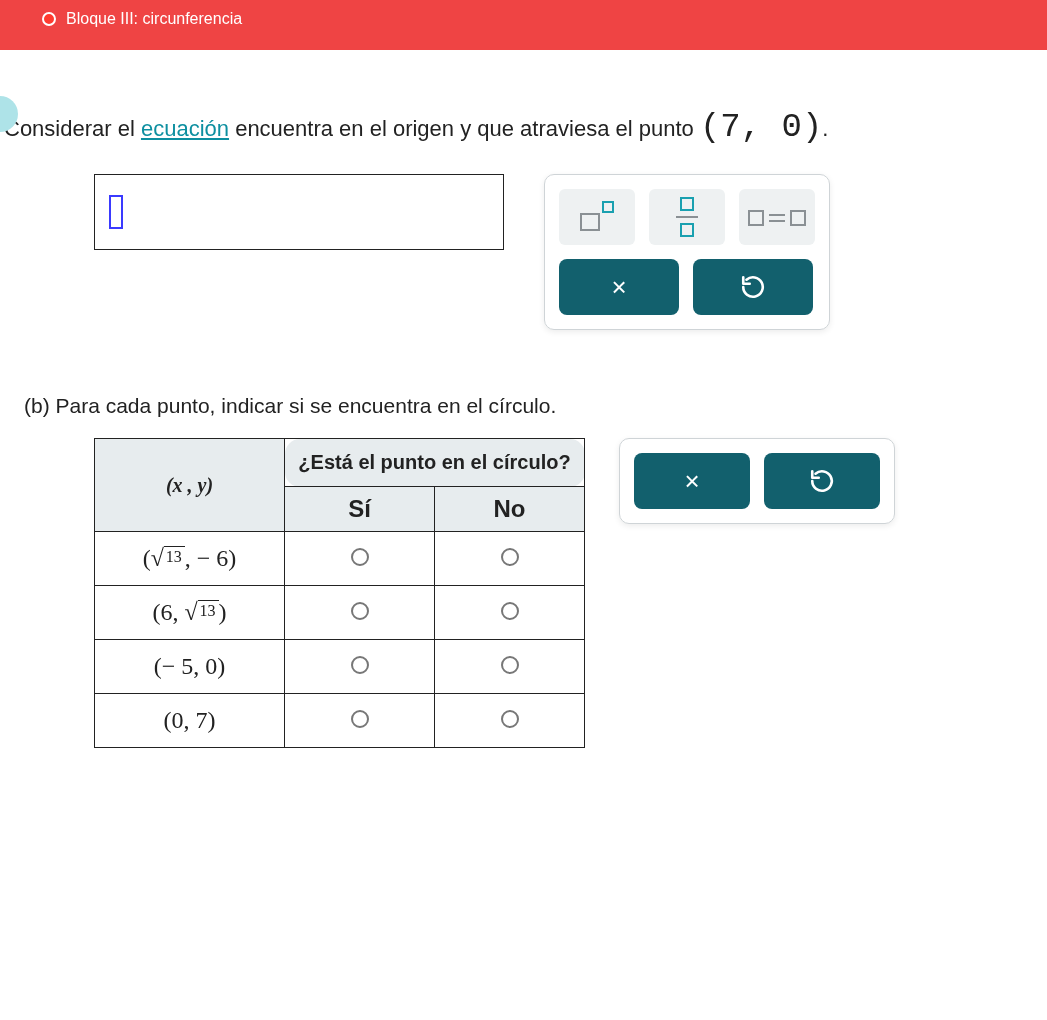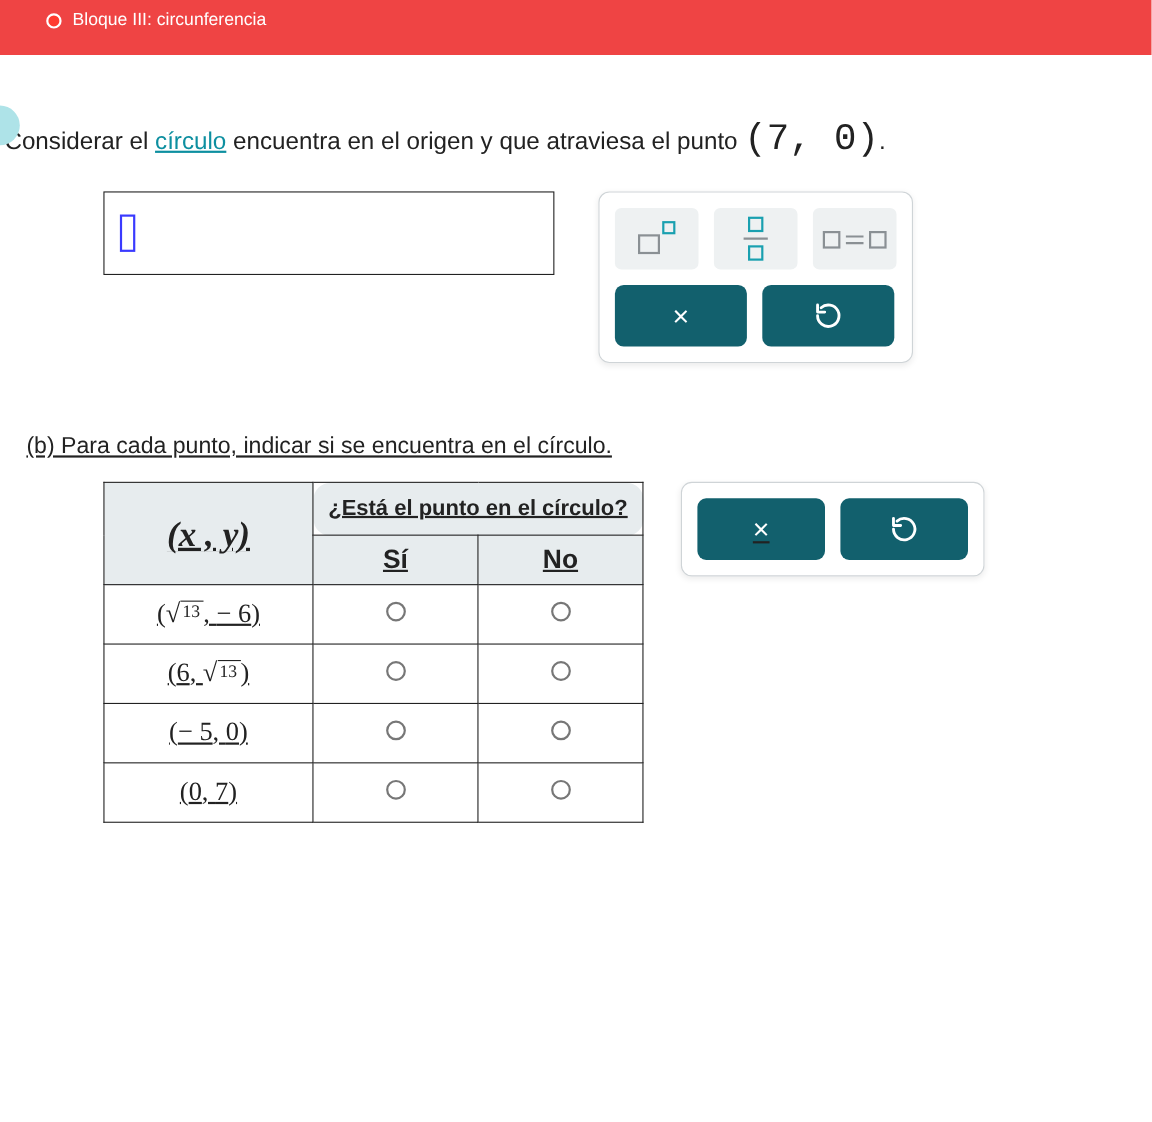--- a/index.html
+++ b/index.html
@@ -85,42 +85,42 @@
   }
   .tool svg { display:block; }
   .act {
     width: 120px; height: 56px;
     background: #12606d;
     border-radius: 8px;
     display:flex; align-items:center; justify-content:center;
     color:#fff; font-size: 26px;
     cursor:pointer;
   }
-  .section-b { margin-top: 64px; text-decoration: underline; }
+  .section-b { margin-top: 64px; }
   .table-row {
     display:flex; gap: 34px; align-items:flex-start;
     margin-left: 90px;
   }
   table.pt {
     border-collapse: collapse;
   }
   table.pt th, table.pt td {
     border: 1.5px solid #222;
     text-align: center;
     vertical-align: middle;
   }
   table.pt thead th {
     background: #e7ecee;
     font-weight: bold;
   }
   .th-xy {
     width: 190px;
     font-style: italic;
     font-family: "Times New Roman", Georgia, serif;
-    font-size: 32px;
+    font-size: 20px;
     font-weight: normal;
     padding: 18px 16px;
   }
   .th-top {
     font-size: 20px;
     padding: 12px 8px;
     border-radius: 15px;
   }
   .th-sub {
     width: 150px;
@@ -155,21 +155,21 @@
 <div class="header">
   <div class="row1">
     <span class="red-dot"></span>
     <span>Bloque III: circunferencia</span>
   </div>
 </div>
 <div class="tab-nub"></div>
 
 <div class="content">
   <div class="prompt">
-    <span>Considerar el </span><a href="#" class="link">círculo</a><span> encuentra en el origen y que atraviesa el punto </span><span style="font-family:Liberation Mono, monospace;font-size:34px;">(7, 0)</span><span>.</span>
+    <span>Considerar el </span><a href="#" class="link">ecuación</a><span> encuentra en el origen y que atraviesa el punto </span><span style="font-family:Liberation Mono, monospace;font-size:34px;">(7, 0)</span><span>.</span>
   </div>
 
 
   <div class="row-a">
     <div class="answer-box" value="">
       <span class="cursor-box"></span>
     </div>
 
     <div class="palette">
       <div class="palette-row">

